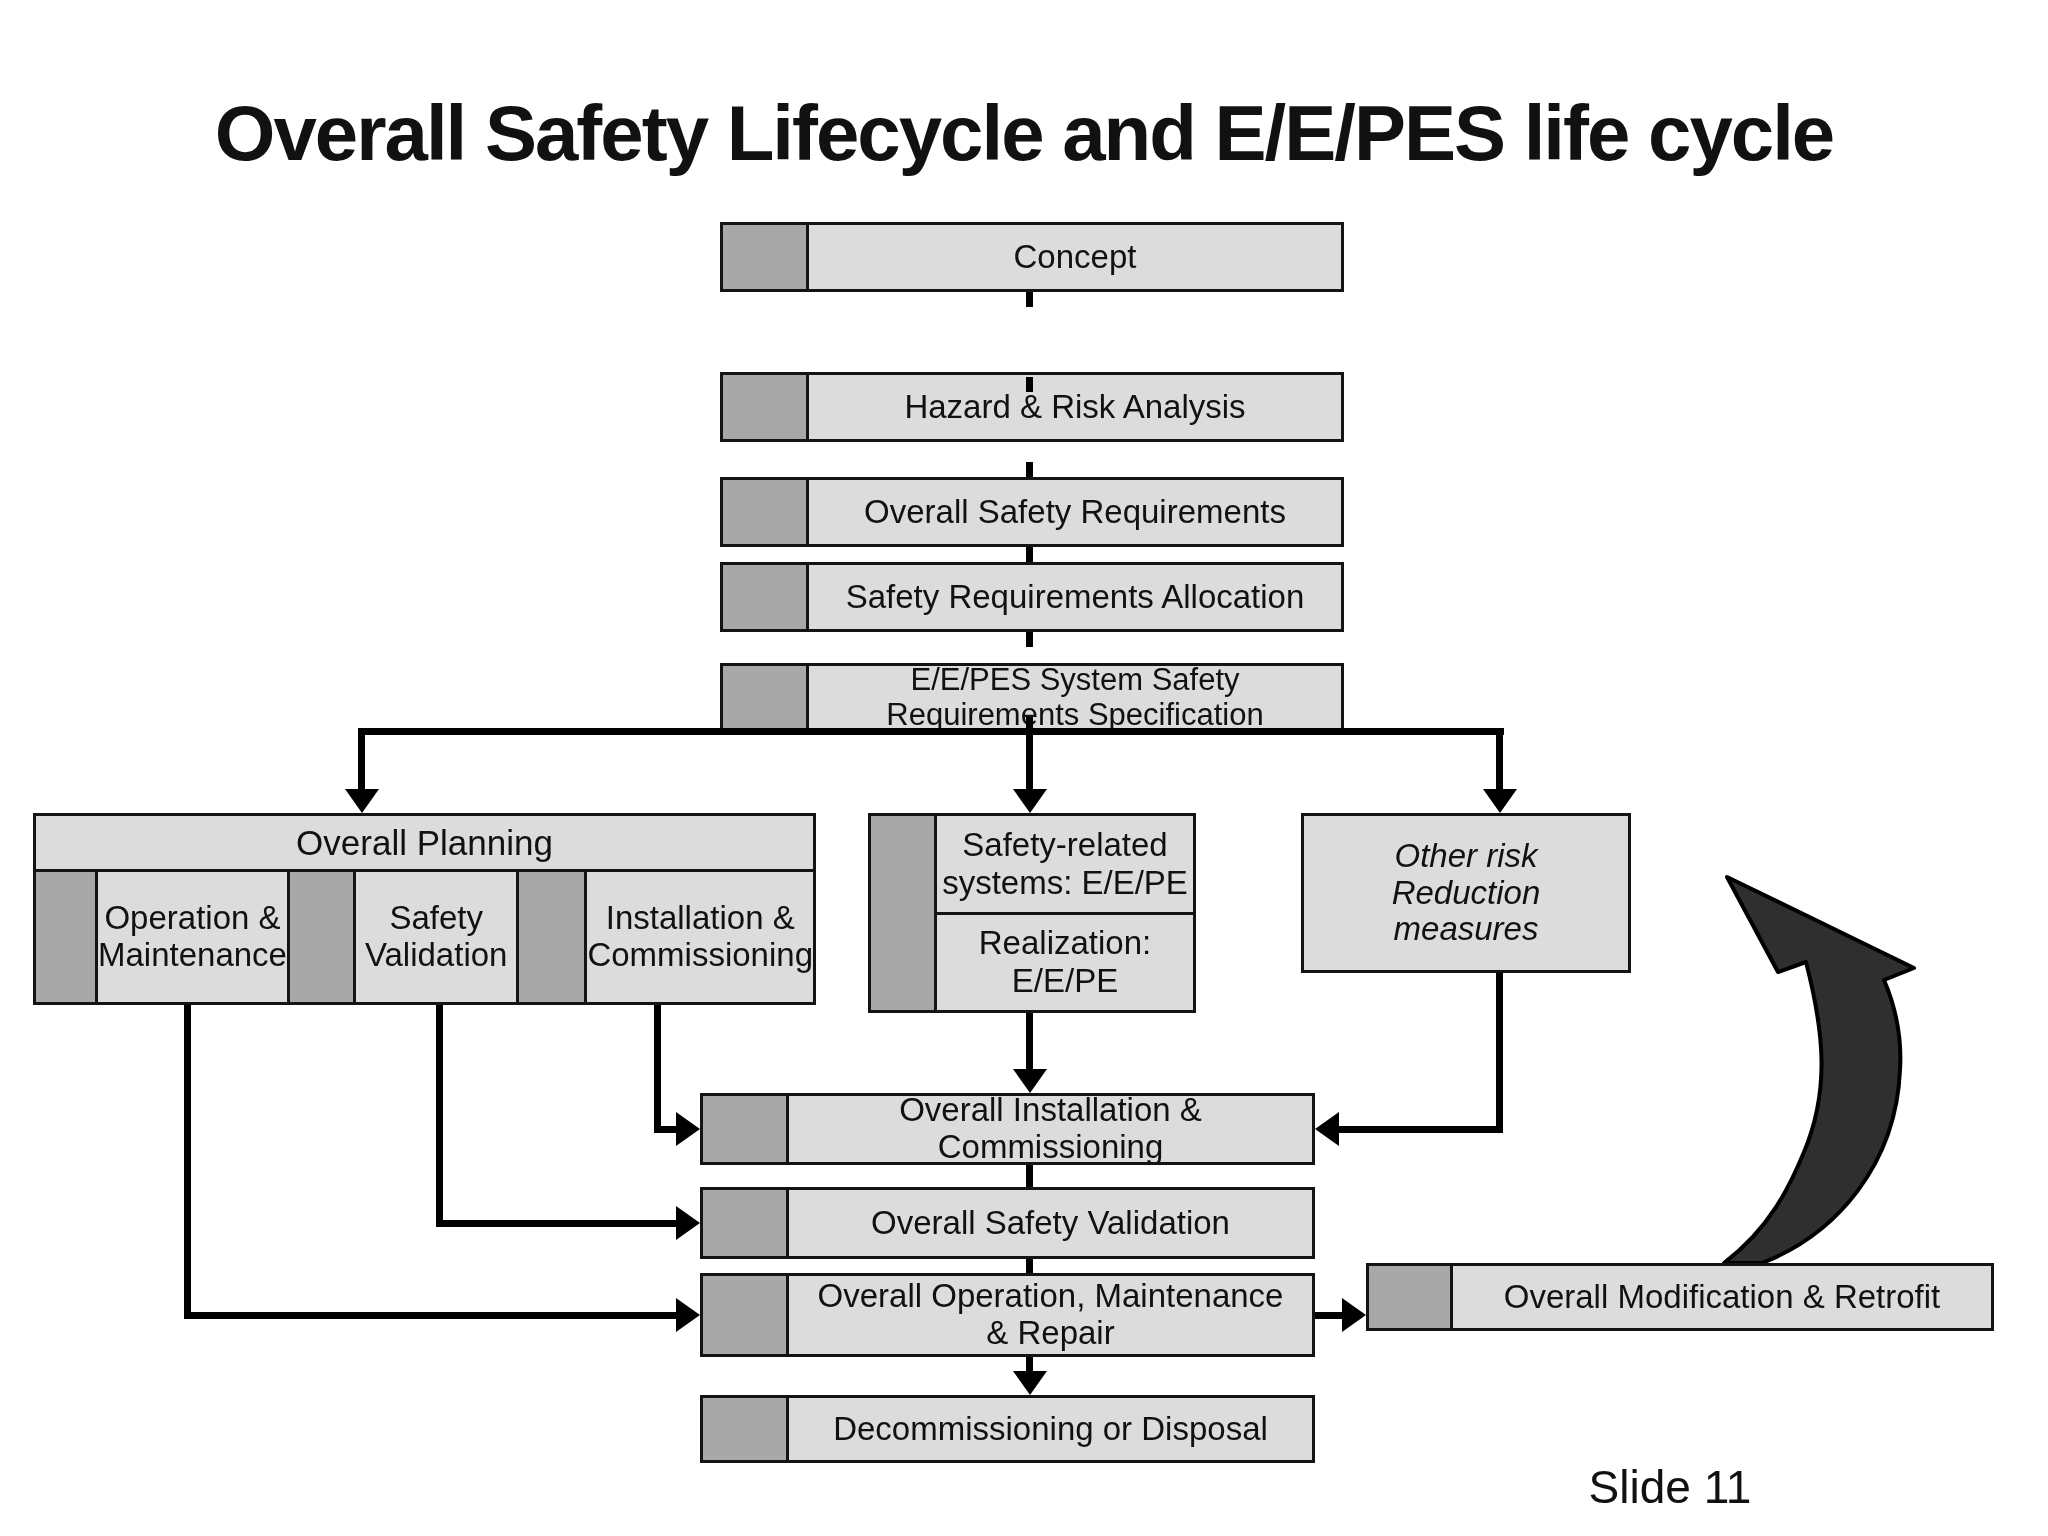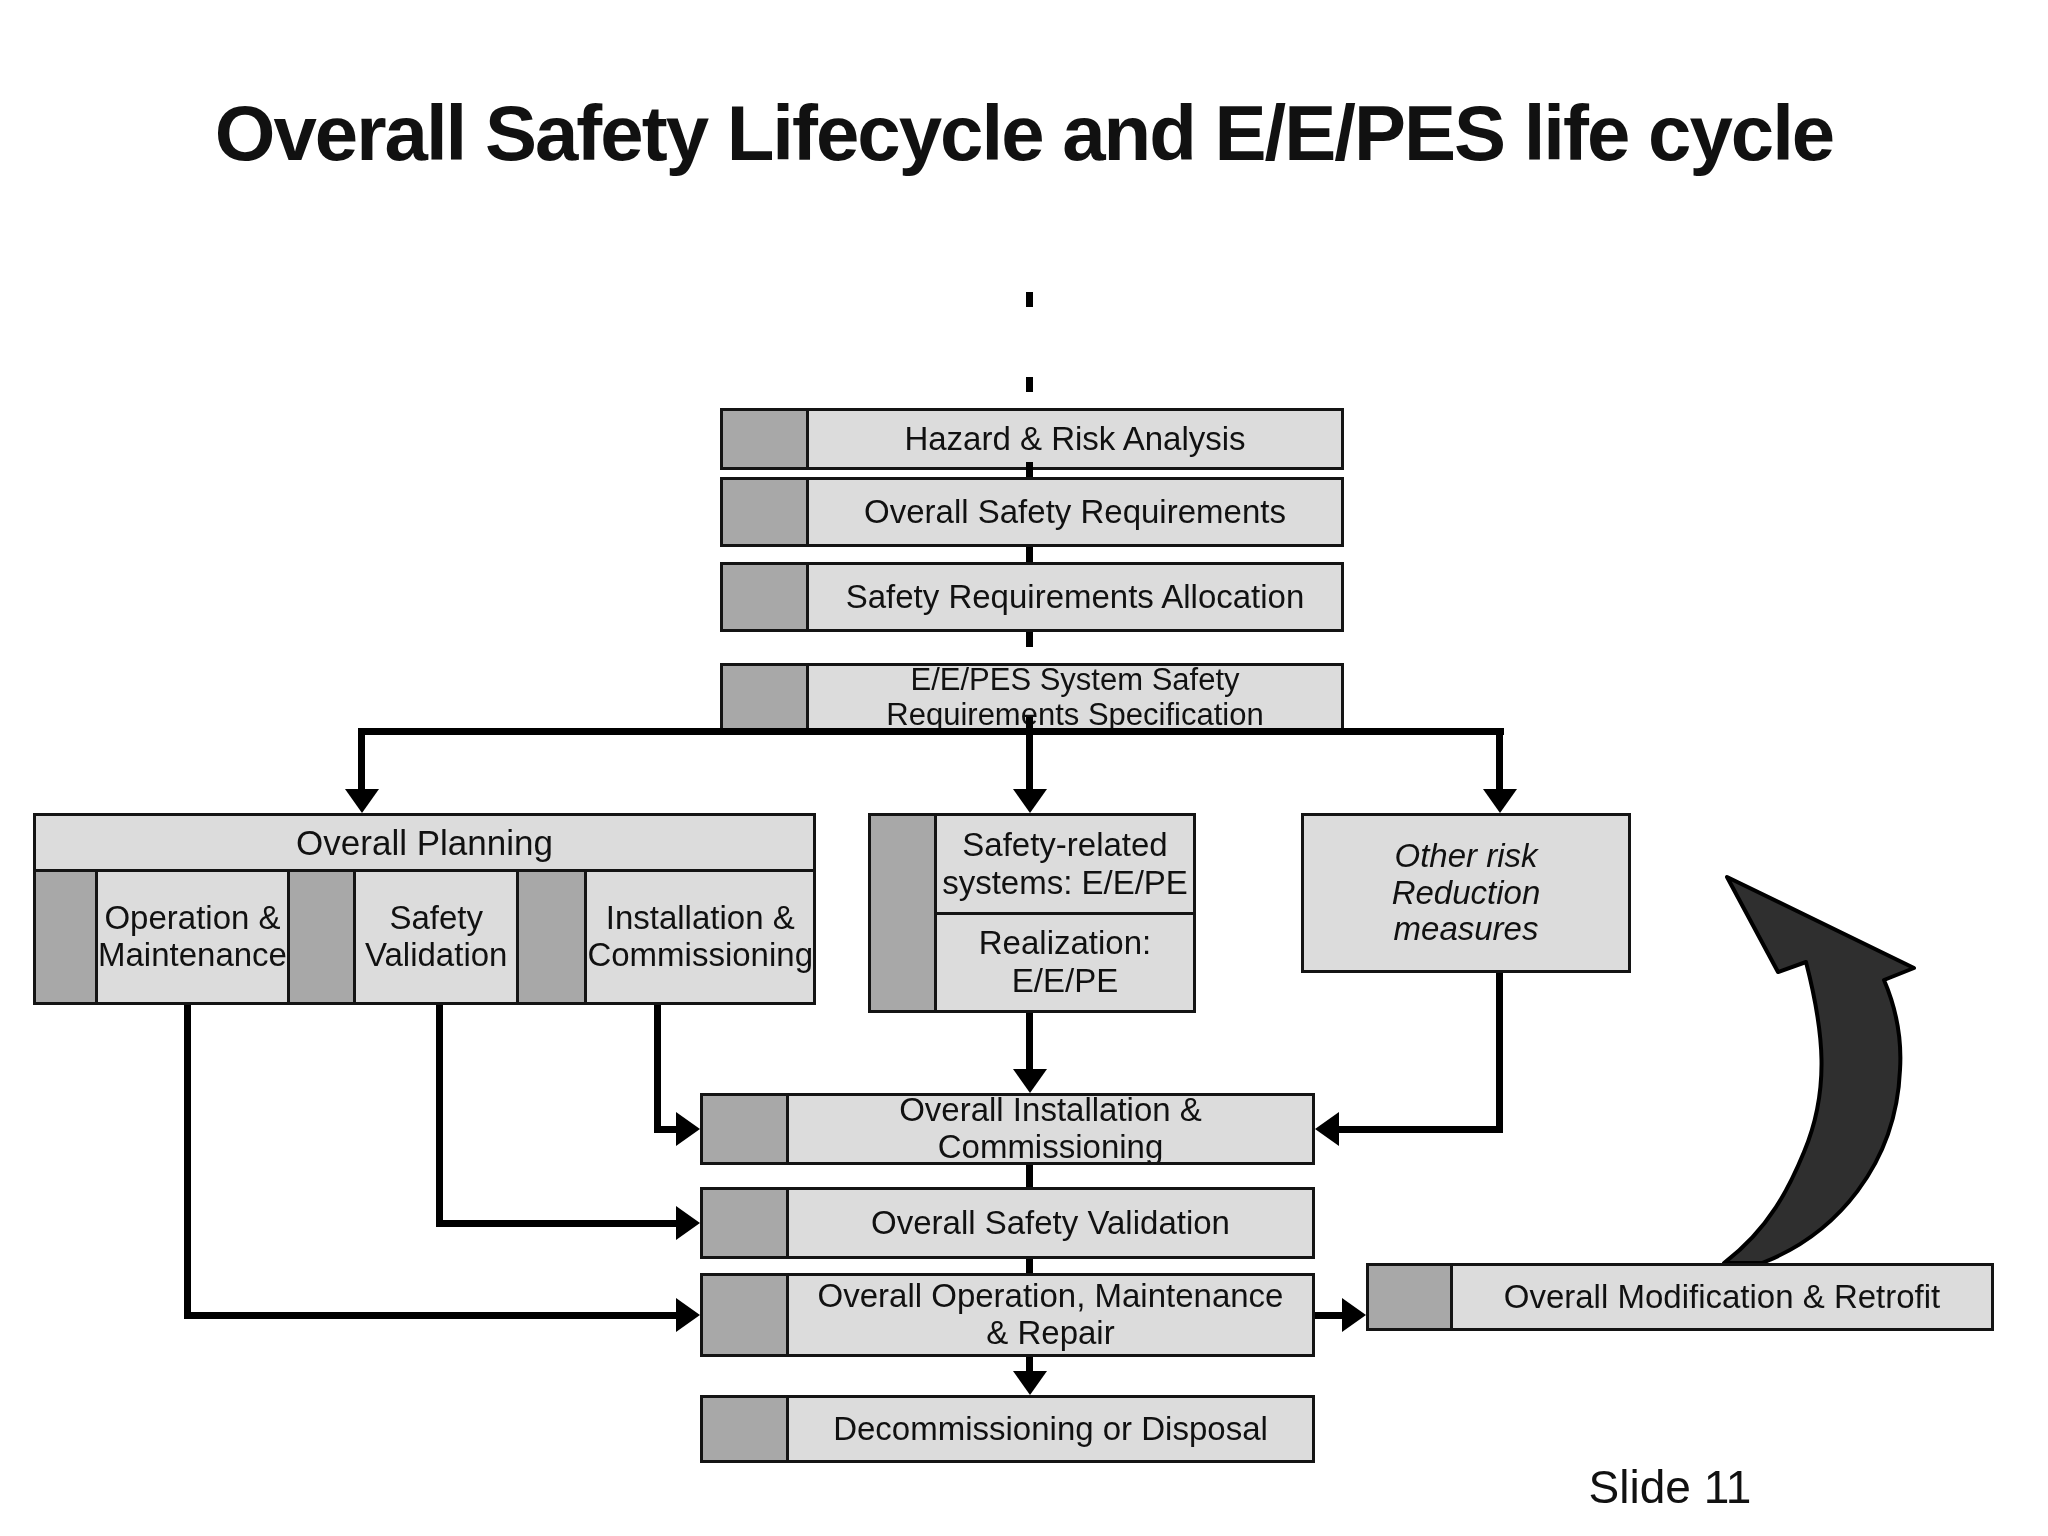--- a/index.html
+++ b/index.html
@@ -38,21 +38,25 @@
   .split .half.top{border-bottom:3px solid #141414;}
   .slideno{position:absolute;left:1540px;top:1460px;width:260px;text-align:center;font-size:46px;}
 </style>
 </head>
 <body>
 
 <div id="stage">
 
   <div class="title">Overall Safety Lifecycle and E/E/PES life cycle</div>
 
-  <div class="fbox" style="left:720px;top:408px;width:624px;height:62px;justify-content:flex-end;">
+  <div class="fbox" style="left:720px;top:222px;width:624px;height:70px;">
+    <div class="tab" style="width:86px;"></div>
+    <div class="lbl">Concept</div>
+  </div>
+  <div class="fbox" style="left:720px;top:372px;width:624px;height:70px;justify-content:flex-end;">
     <div class="tab" style="width:86px;"></div>
     <div class="lbl">Hazard &amp; Risk Analysis</div>
   </div>
   <div class="fbox" style="left:720px;top:477px;width:624px;height:70px;">
     <div class="tab" style="width:86px;"></div>
     <div class="lbl">Overall Safety Requirements</div>
   </div>
   <div class="fbox" style="left:720px;top:562px;width:624px;height:70px;">
     <div class="tab" style="width:86px;"></div>
     <div class="lbl">Safety Requirements Allocation</div>

